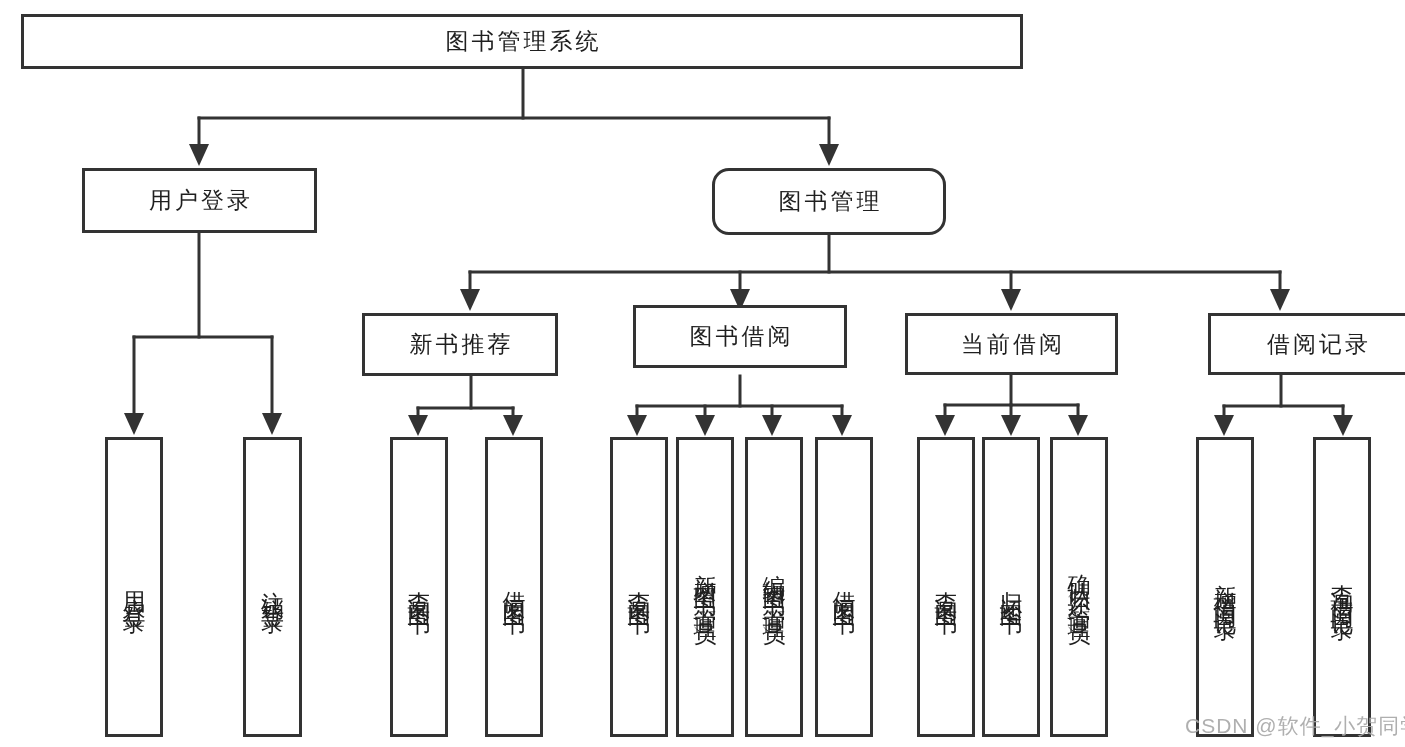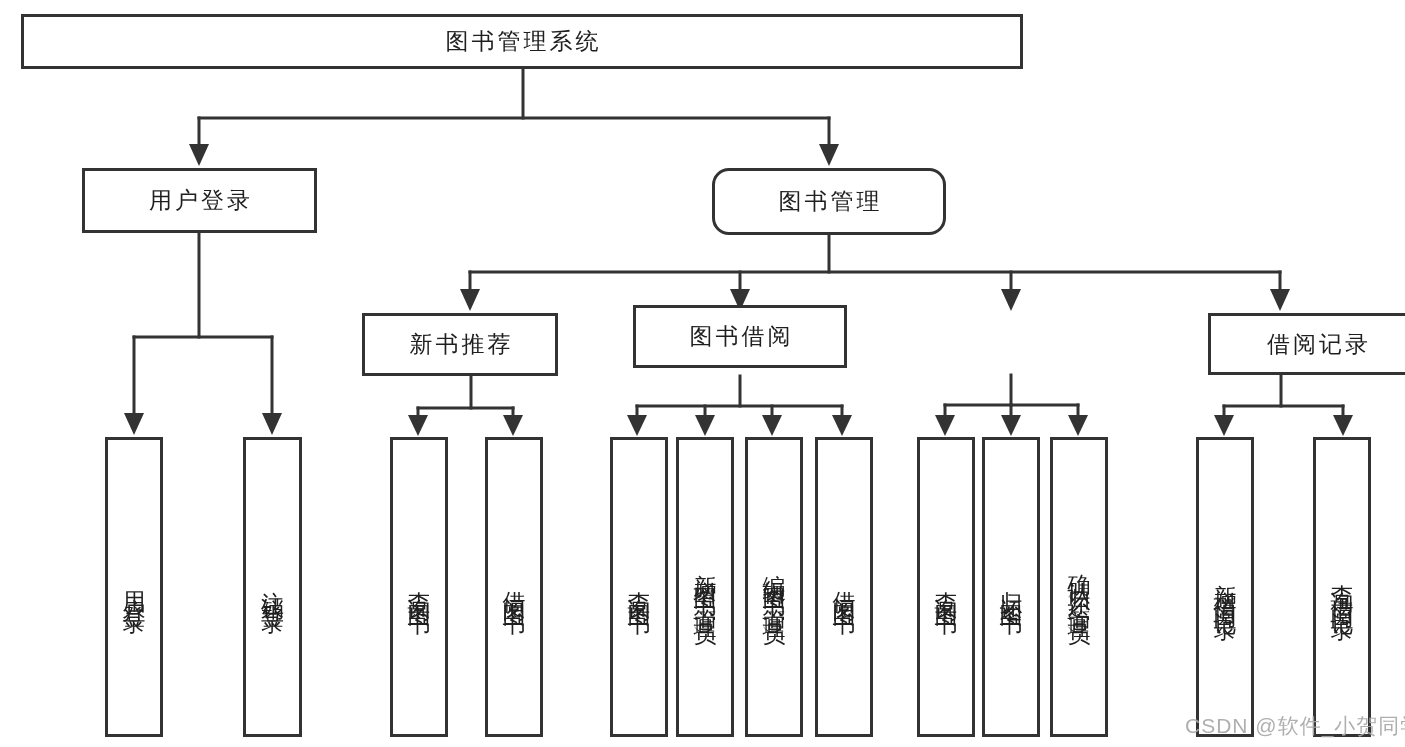--- a/index.html
+++ b/index.html
@@ -165,20 +165,23 @@
   <div class="box" style="left:712px; top:168px; width:234px; height:67px;border-radius:17px;">
     <span class="hlabel">图书管理</span>
   </div>
 
   <div class="box" style="left:362px; top:313px; width:196px; height:63px;">
     <span class="hlabel">新书推荐</span>
   </div>
   <div class="box" style="left:633px; top:305px; width:214px; height:63px;">
     <span class="hlabel">图书借阅</span>
   </div>
+  <div class="box" style="left:905px; top:313px; width:213px; height:62px;">
+    <span class="hlabel">当前借阅</span>
+  </div>
   <div class="box" style="left:1172px; top:313px; width:219px; height:62px;margin-left:36px;">
     <span class="hlabel">借阅记录</span>
   </div>
 
   <div class="box" style="left:105px; top:437px; width:58px; height:300px;">
     <span class="vlabel">用户登录</span>
   </div>
   <div class="box" style="left:243px; top:437px; width:59px; height:300px;">
     <span class="vlabel">注销登录</span>
   </div>

